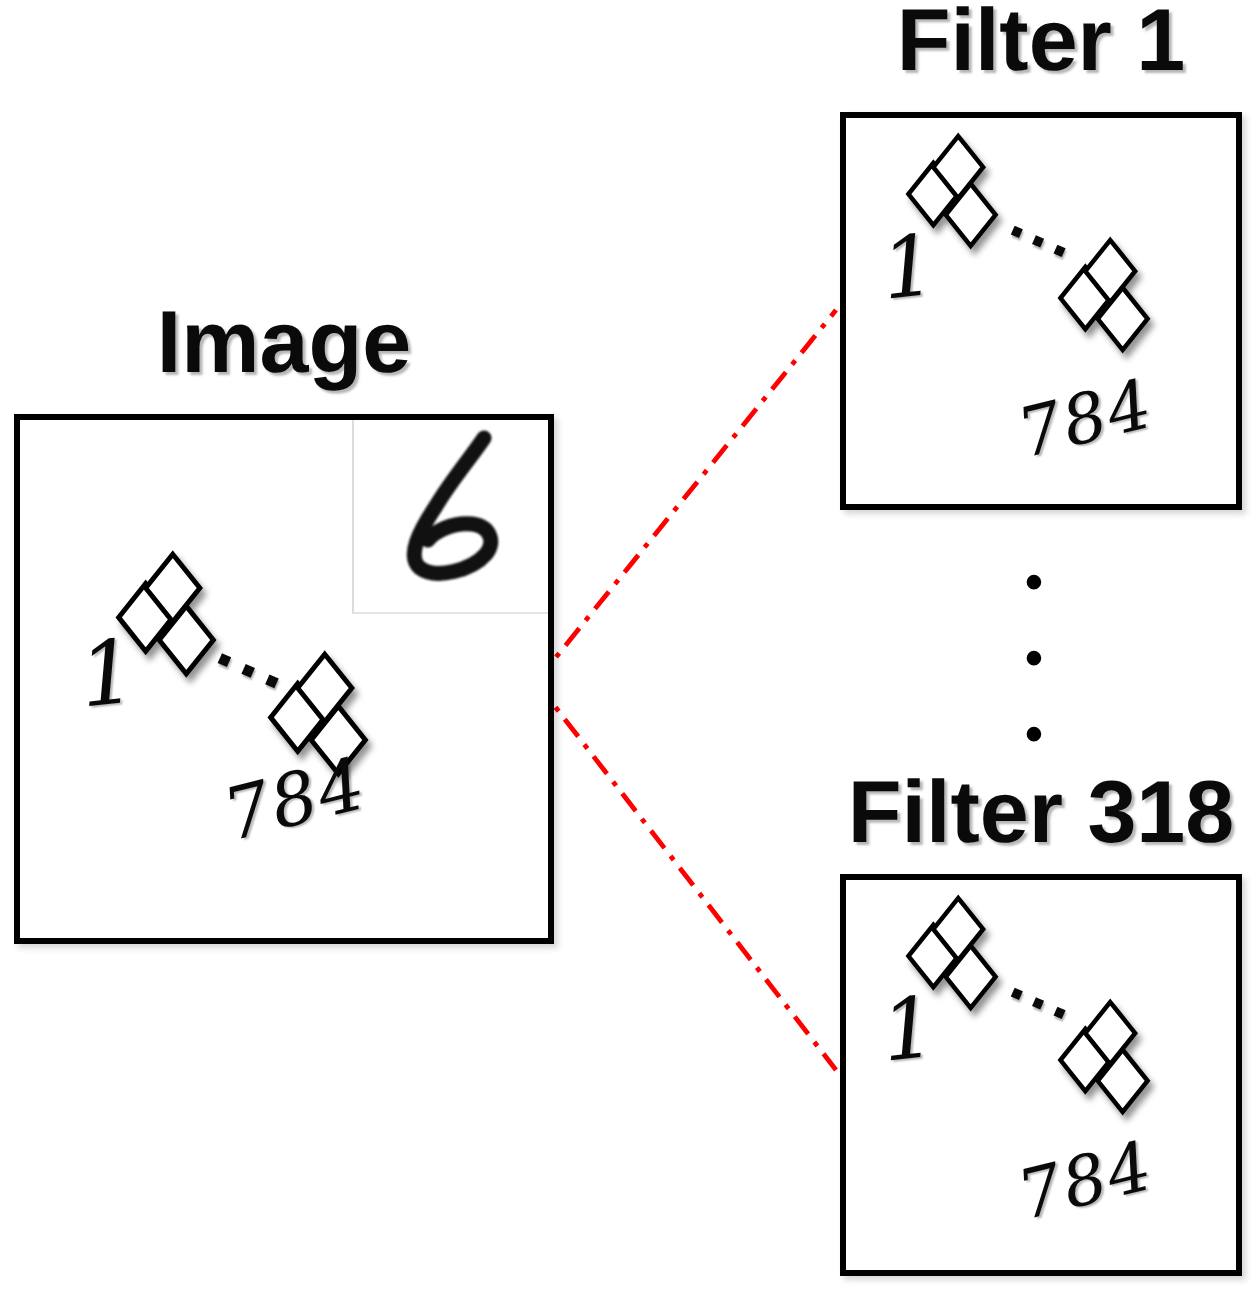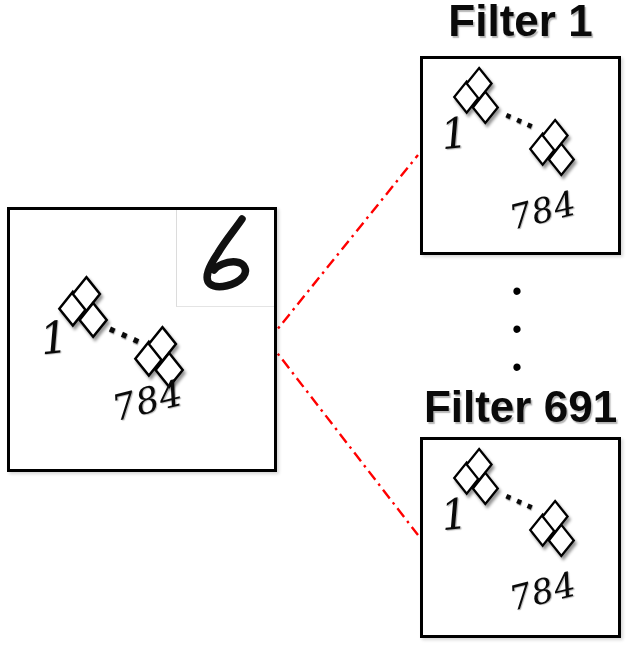--- a/index.html
+++ b/index.html
@@ -67,22 +67,23 @@
         <polygon points="12,0 24,15 12,30 0,15" transform="translate(19,24)"></polygon>
       </g>
     </defs>
   </svg>
 
   <svg class="connectors">
     <line x1="268" y1="341" x2="418" y2="155" stroke-width="2.4" stroke-dasharray="11 5 2.5 5" stroke="#FF0000"></line>
     <line x1="268" y1="341" x2="418" y2="535" stroke-width="2.4" stroke-dasharray="11 5 2.5 5" stroke="#FF0000"></line>
   </svg>
 
+  <div class="panel-title" id="image-title">Image</div>
   <div class="panel-title" id="filter1-title">Filter 1</div>
-  <div class="panel-title" id="filter784-title">Filter 691</div>
+  <div class="panel-title" id="filter784-title">Filter 318</div>
 
   <div class="box" id="image-box">
     <div class="mnist">
       <svg width="97" height="96" viewBox="0 0 97 96" role="img" aria-label="6">
         <path d="M65,9 C59,18 48,31 41,43 C33,55 26,68 33,74 C41,80 59,75 66,67 C71,61 68,53 59,52 C49,51 40,56 37,60" fill="none" stroke="#161616" stroke-width="7.5" stroke-linecap="round" stroke-linejoin="round"></path>
       </svg>
     </div>
     <svg class="stack stack-a" viewBox="0 0 44 55">
         <use href="#stack-sym"></use>
       </svg>

